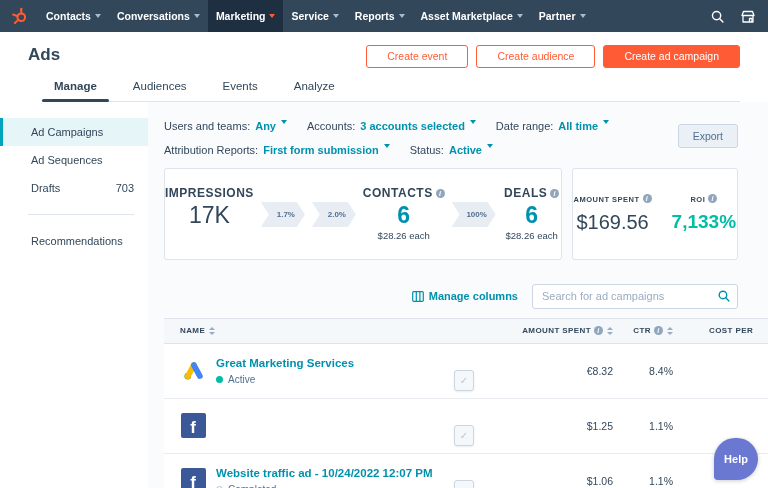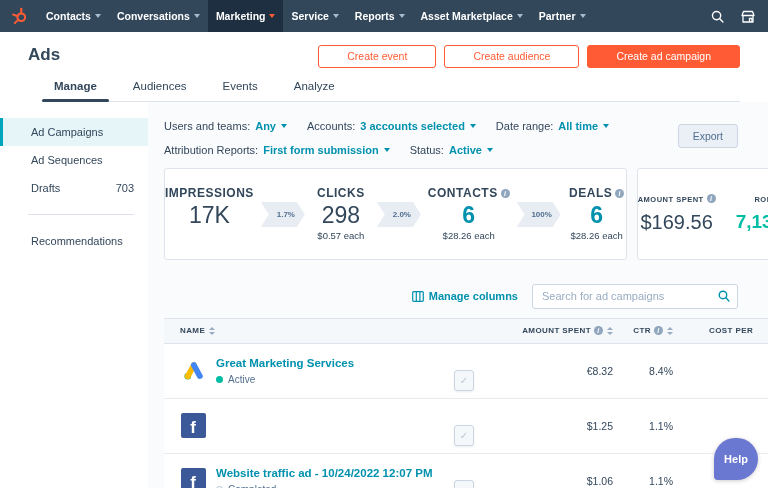--- a/index.html
+++ b/index.html
@@ -20,21 +20,21 @@
            border-top: 4px solid #a9bbce; display: inline-block; }
   .nav-item.active .caret { border-top-color: #ff5c35; }
   .nav-right { margin-left: auto; display: flex; align-items: center; gap: 15px; }
   .nav-icon { display: flex; align-items: center; cursor: pointer; }
 
   
   .page-header { background: #fff; padding: 13px 28px 0 28px; }
   .header-row { display: flex; align-items: flex-start; justify-content: space-between; }
   .page-title { font-size: 17px; font-weight: 700; color: #33475b; }
   .header-buttons { display: flex; gap: 8px; }
-  .btn { font-size: 10.5px; border-radius: 3px; padding: 5px 28px; cursor: pointer; line-height: 1;
+  .btn { font-size: 10.5px; border-radius: 3px; padding: 5px 20px; cursor: pointer; line-height: 1;
          font-family: "Liberation Sans", sans-serif; }
   .btn-outline { background: #fff; border: 1px solid #ff5c35; color: #ff5c35; }
   .btn-solid { background: #ff5c35; border: 1px solid #ff5c35; color: #fff; }
 
   .tabs { display: flex; gap: 12px; margin: 12px 0 0 14px; border-bottom: 1px solid #dfe3eb; }
   .tab { font-size: 11.5px; color: #33475b; padding: 0 12px 9px 12px; cursor: pointer; position: relative; }
   .tab.active { font-weight: 700; }
   .tab.active::after { content: ""; position: absolute; left: 0; right: 0; bottom: -1px; height: 3px;
                        background: #33475b; border-radius: 2px; }
 
@@ -45,21 +45,21 @@
                display: flex; justify-content: space-between; align-items: center; border-left: 3px solid transparent; }
   .side-item.active { background: #e5f5f8; border-left-color: #00a4bd; }
   .side-count { color: #33475b; }
   .side-divider { border-top: 1px solid #dfe3eb; margin: 12px 14px 12px 28px; }
 
   .main { flex: 1; background: #fafbfd; position: relative; padding: 16px 30px 0 16px; overflow: hidden; }
 
   
   .filter-row { display: flex; gap: 20px; font-size: 11px; color: #33475b; align-items: center; height: 16px; }
   .filter-row + .filter-row { margin-top: 8px; }
-  .filter { display: flex; gap: 5px; align-items: center; cursor: pointer; white-space: nowrap; }
+  .filter { display: flex; gap: 5px; align-items: flex-start; cursor: pointer; white-space: nowrap; }
   .filter-value { color: #0091ae; font-weight: 700; }
   .dd-caret { width: 0; height: 0; border-left: 3.5px solid transparent; border-right: 3.5px solid transparent;
               border-top: 4px solid #0091ae; display: inline-block; }
   .export-btn { position: absolute; top: 22px; right: 30px; background: #eaf0f6; border: 1px solid #cbd6e2;
                 color: #506e91; font-size: 10.5px; border-radius: 3px; padding: 5px 14px; cursor: pointer; }
 
   
   .metrics-row { display: flex; gap: 10px; margin-top: 10px; }
   .card { background: #fff; border: 1px solid #dfe3eb; border-radius: 3px; height: 92px;
           display: flex; align-items: center; justify-content: center; }
@@ -262,25 +262,20 @@
     <div class="metrics-row">
       <div class="card funnel-card">
         <div class="funnel">
           <div class="stage">
             <div class="stage-label">IMPRESSIONS</div>
             <div class="stage-value">17K</div>
           </div>
           <div class="chev">
               <span>1.7%</span>
             </div>
-          <div class="stage">
-            <div class="stage-label">CLICKS</div>
-            <div class="stage-value">298</div>
-            <div class="stage-sub">$0.57 each</div>
-          </div>
           <div class="chev">
               <span>2.0%</span>
             </div>
           <div class="stage">
             <div class="stage-label"><span>CONTACTS</span><i class="info"></i></div>
             <div class="stage-value teal">6</div>
             <div class="stage-sub">$28.26 each</div>
           </div>
           <div class="chev">
               <span>100%</span>

